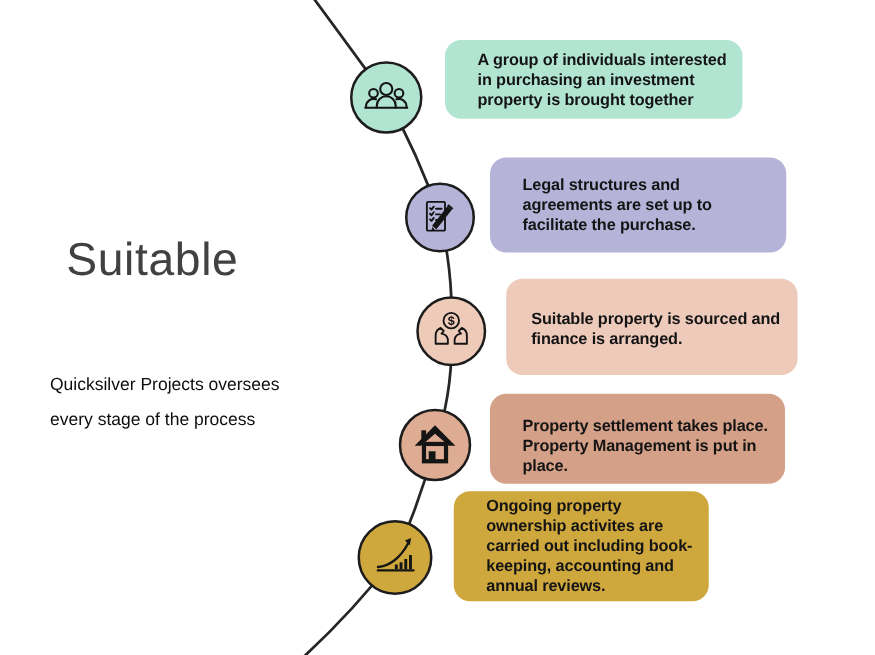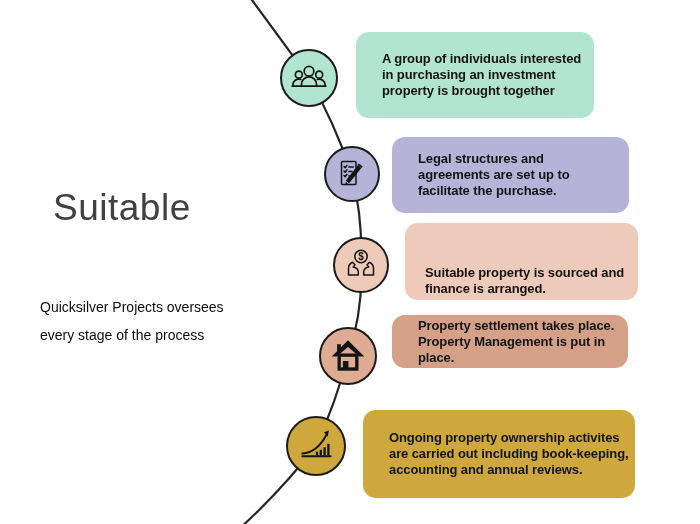--- a/index.html
+++ b/index.html
@@ -21,25 +21,25 @@
   .s1 .node{left:280px;top:49px;width:58px;height:58px;}
   .s2 .node{left:324px;top:146px;width:56px;height:56px;}
   .s3 .node{left:333px;top:237px;width:56px;height:56px;}
   .s4 .node{left:319px;top:327px;width:58px;height:58px;}
   .s5 .node{left:286px;top:416px;width:60px;height:60px;}
 
   
   .box{position:absolute;border-radius:13px;display:flex;align-items:center;
     box-sizing:border-box;color:#141414;font-size:13px;line-height:16px;
     font-weight:bold;letter-spacing:-0.1px;}
-  .s1 .box{left:356px;top:32px;width:238px;height:86px;padding:6px 8px 6px 26px;}
+  .s1 .box{left:356px;top:32px;width:238px;height:63px;padding:6px 8px 6px 26px;}
   .s2 .box{left:392px;top:126px;width:237px;height:76px;padding:6px 10px 6px 26px;}
-  .s3 .box{left:405px;top:223px;width:233px;height:77px;padding:6px 8px 3px 20px;align-items:flex-end;}
-  .s4 .box{left:392px;top:315px;width:236px;height:53px;padding:6px 3px 6px 26px;}
-  .s5 .box{left:363px;top:410px;width:272px;height:88px;padding:4px 4px 4px 26px;}
+  .s3 .box{left:405px;top:223px;width:233px;height:77px;padding:6px 8px 3px 20px;}
+  .s4 .box{left:392px;top:315px;width:236px;height:72px;padding:6px 3px 6px 26px;align-items:flex-end;}
+  .s5 .box{left:363px;top:393px;width:204px;height:88px;padding:4px 4px 4px 26px;}
 
   .icon-stroke{stroke:#141414;fill:none;stroke-linecap:round;stroke-linejoin:round;}
 </style>
 </head>
 <body>
 
 <div class="canvas">
 
   <svg class="curve-svg" viewBox="0 0 700 524" aria-hidden="true">
     <path d="M246 -8 Q280 38 309 78 Q334 122 352 174 Q363 220 361 265 Q363 312 348 356 Q336 402 316 446 Q280 492 238 530" fill="none" stroke-width="2.2" stroke-linecap="round" style="stroke: rgb(38, 38, 38);"></path>
@@ -84,21 +84,21 @@
           <line x1="16.8" y1="17.5" x2="20" y2="17.5"></line>
           <line x1="16.8" y1="22" x2="18.6" y2="22"></line>
         </g>
         <g>
           <line x1="15.4" y1="28" x2="27.6" y2="12.6" stroke="#141414" stroke-width="4.4"></line>
           <polygon points="13.2,31.2 15.9,29.9 13.9,27.4" fill="#141414"></polygon>
           <line x1="26.2" y1="10.2" x2="30" y2="13.3" stroke="#141414" stroke-width="2"></line>
         </g>
       </svg>
     </div>
-    <div class="box" style="background-color: rgb(181, 179, 216); margin-top: 11px;">
+    <div class="box" style="background-color: rgb(181, 179, 216);">
       <span>Legal structures and agreements are set up to facilitate the purchase.</span>
     </div>
   </div>
 
   <div class="step s3">
     <div class="node" style="background-color: rgb(238, 203, 185);">
       <svg width="40" height="40" viewBox="0 0 40 40">
         <g class="icon-stroke" stroke-width="1.5">
           <circle cx="20" cy="11.5" r="6.2"></circle>
           <path d="M7.5 30 V23.5 Q7.5 19 11.5 17.3 L14 19.8 12.2 21.9 Q16.4 22.4 17.3 26.4 V30 Z"></path>

